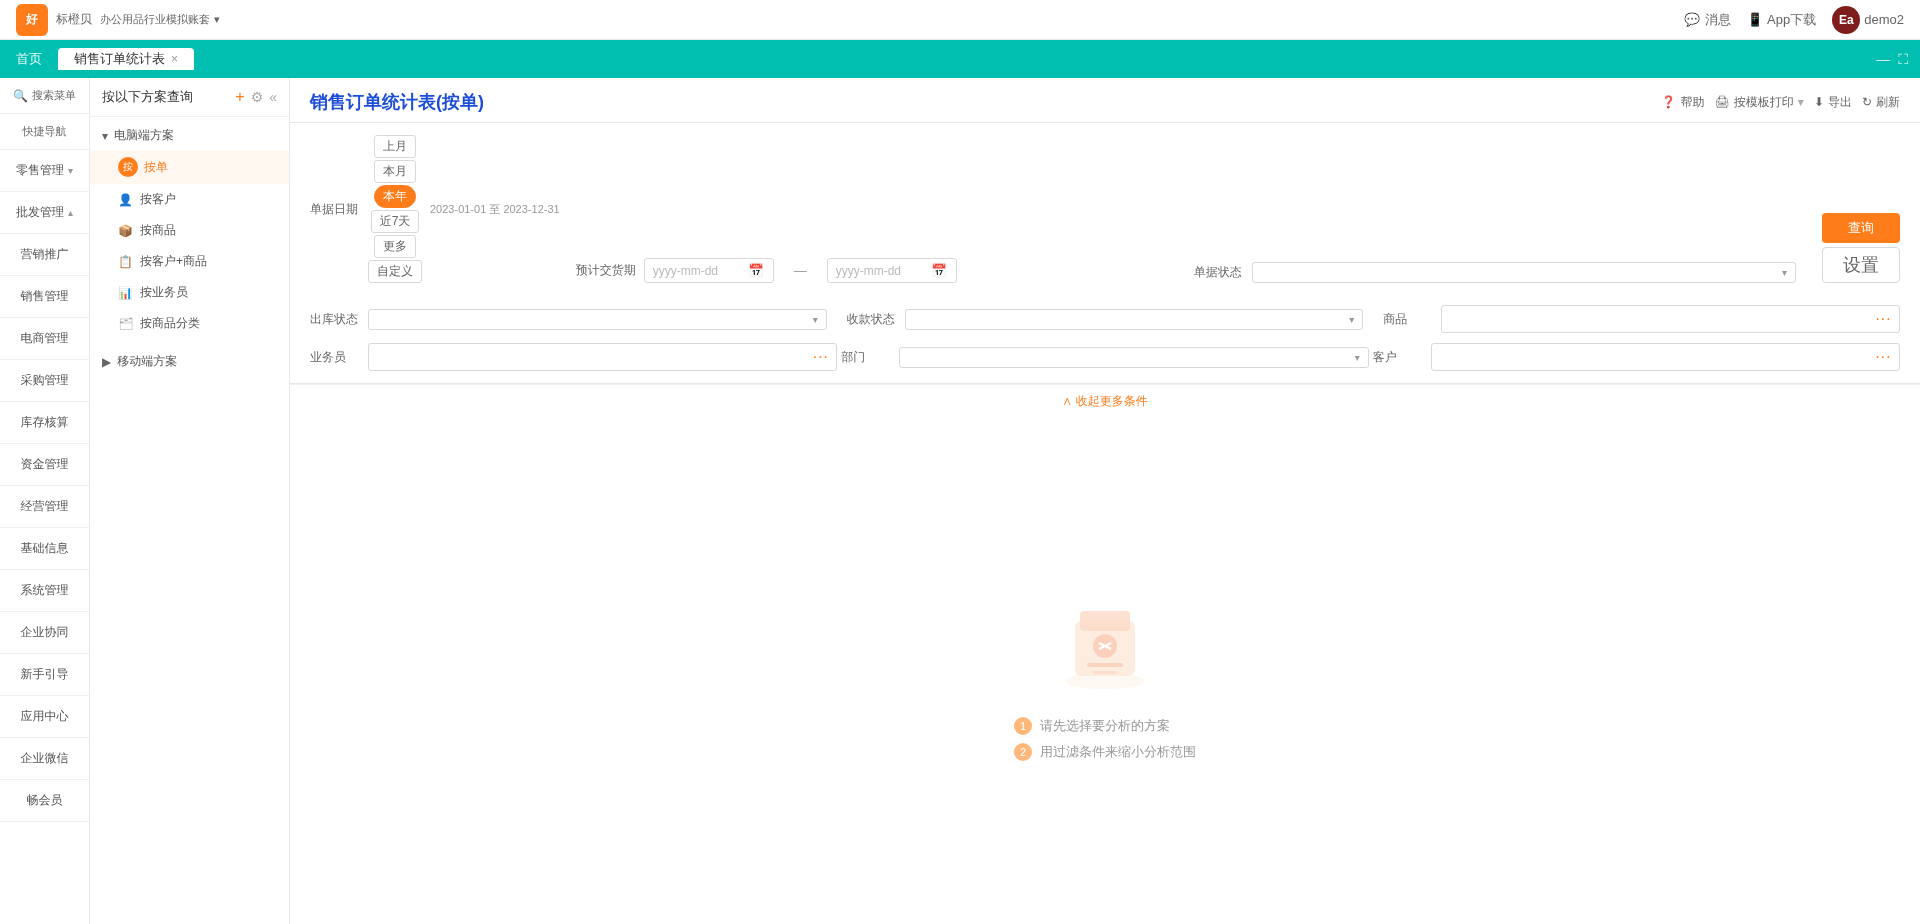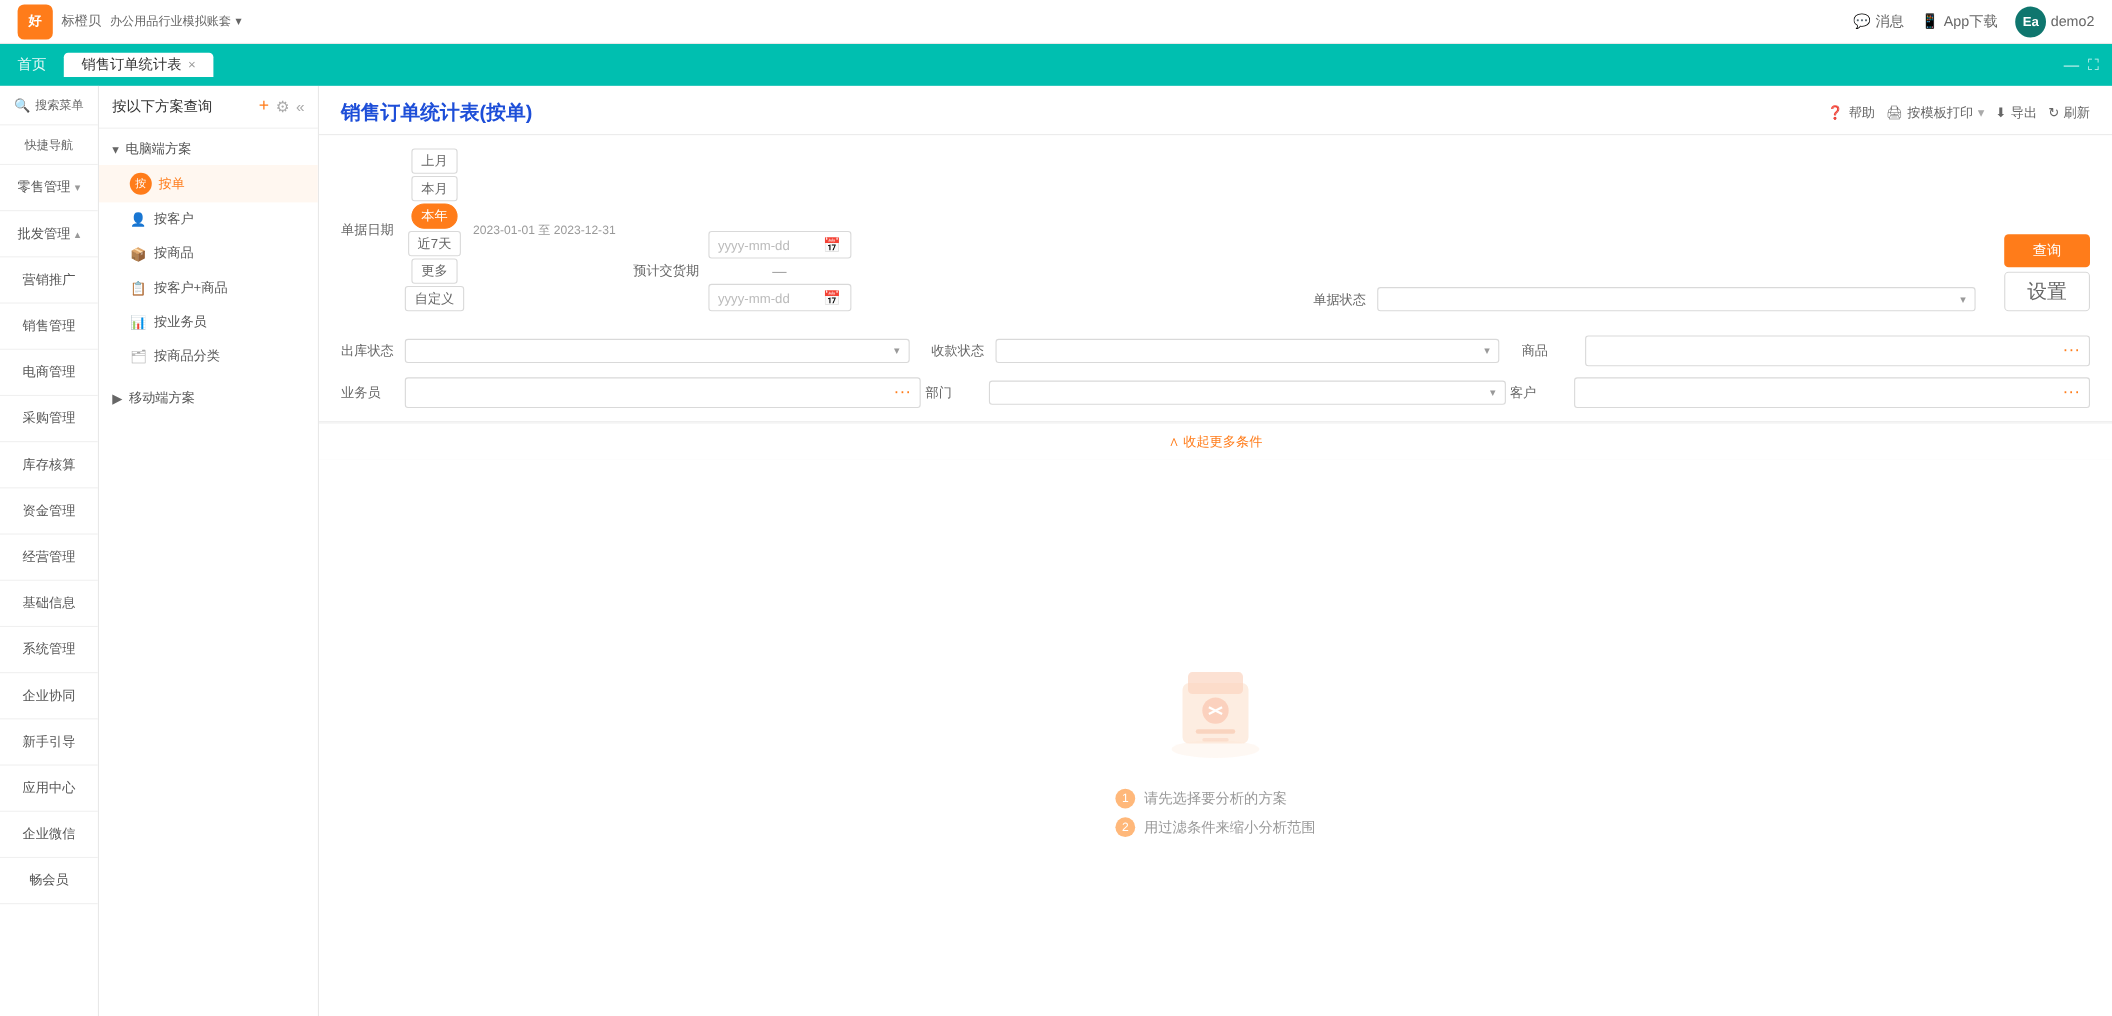--- a/index.html
+++ b/index.html
@@ -7,21 +7,21 @@
 
     
     .top-bar { background: #fff; height: 40px; display: flex; align-items: center; padding: 0 16px; border-bottom: 1px solid #e8e8e8; justify-content: space-between; flex-shrink: 0; }
     .top-bar-left { display: flex; align-items: center; gap: 8px; }
     .logo { width: 32px; height: 32px; background: #ff7c1a; border-radius: 6px; display: flex; align-items: center; justify-content: center; color: #fff; font-size: 12px; font-weight: bold; }
     .brand-name { font-size: 12px; color: #666; }
     .workspace-selector { display: flex; align-items: center; gap: 4px; font-size: 13px; color: #333; cursor: pointer; }
     .workspace-selector span { color: #666; font-size: 11px; }
     .top-bar-right { display: flex; align-items: center; gap: 16px; color: #666; font-size: 13px; }
     .top-bar-right .icon-btn { display: flex; align-items: center; gap: 4px; cursor: pointer; }
-    .avatar { width: 28px; height: 28px; border-radius: 50%; background: #0f766e; display: flex; align-items: center; justify-content: center; color: #fff; font-size: 12px; font-weight: bold; }
+    .avatar { width: 28px; height: 28px; border-radius: 50%; background: #7f1d1d; display: flex; align-items: center; justify-content: center; color: #fff; font-size: 12px; font-weight: bold; }
 
     
     .nav-tabs { background: #00bfb0; height: 38px; display: flex; align-items: center; padding: 0 0; flex-shrink: 0; }
     .nav-tab { padding: 0 16px; height: 22px; display: flex; align-items: center; color: rgba(255,255,255,0.85); font-size: 13px; cursor: pointer; }
     .nav-tab.active { background: #fff; color: #333; border-radius: 4px 4px 0 0; }
     .nav-tab .close-btn { margin-left: 6px; color: #999; cursor: pointer; font-size: 12px; }
     .nav-tab-home { color: rgba(255,255,255,0.9); }
     .window-controls { margin-left: auto; display: flex; align-items: center; gap: 8px; padding-right: 12px; }
     .window-ctrl { color: rgba(255,255,255,0.8); cursor: pointer; font-size: 14px; }
 
@@ -255,21 +255,21 @@
               <button class="date-btn">本月</button>
               <button class="date-btn active">本年</button>
               <button class="date-btn">近7天</button>
               <button class="date-btn">更多</button>
               <button class="date-btn">自定义</button>
             </div>
             <span style="font-size:11px;color:#999;">2023-01-01 至 2023-12-31</span>
           </div>
           <div style="display:flex;align-items:center;gap:8px;flex:1;">
             <span class="filter-label">预计交货期</span>
-            <div style="display:flex;align-items:center;gap:4px;flex-direction:column;">
+            <div style="display:flex;align-items:center;gap:20px;">
               <div class="date-input">
                 <span style="color:#bbb;font-size:12px;">yyyy-mm-dd</span>
                 <span class="cal-icon">📅</span>
               </div>
               <span class="filter-dash">—</span>
               <div class="date-input">
                 <span style="color:#bbb;font-size:12px;">yyyy-mm-dd</span>
                 <span class="cal-icon">📅</span>
               </div>
             </div>

